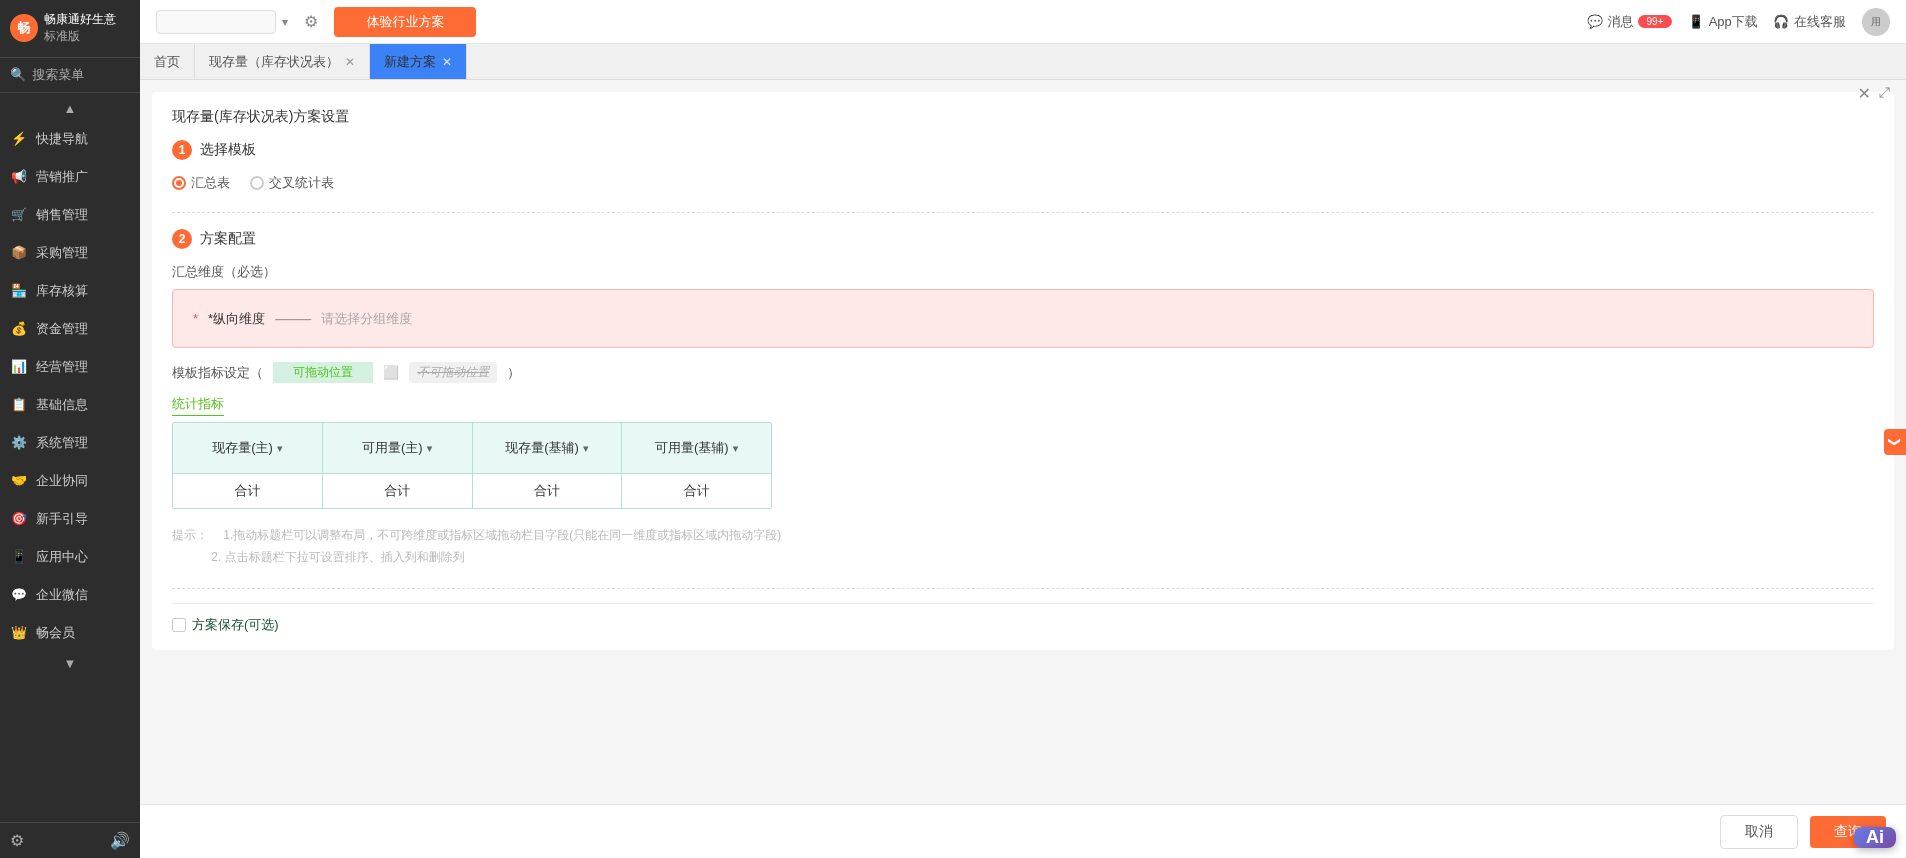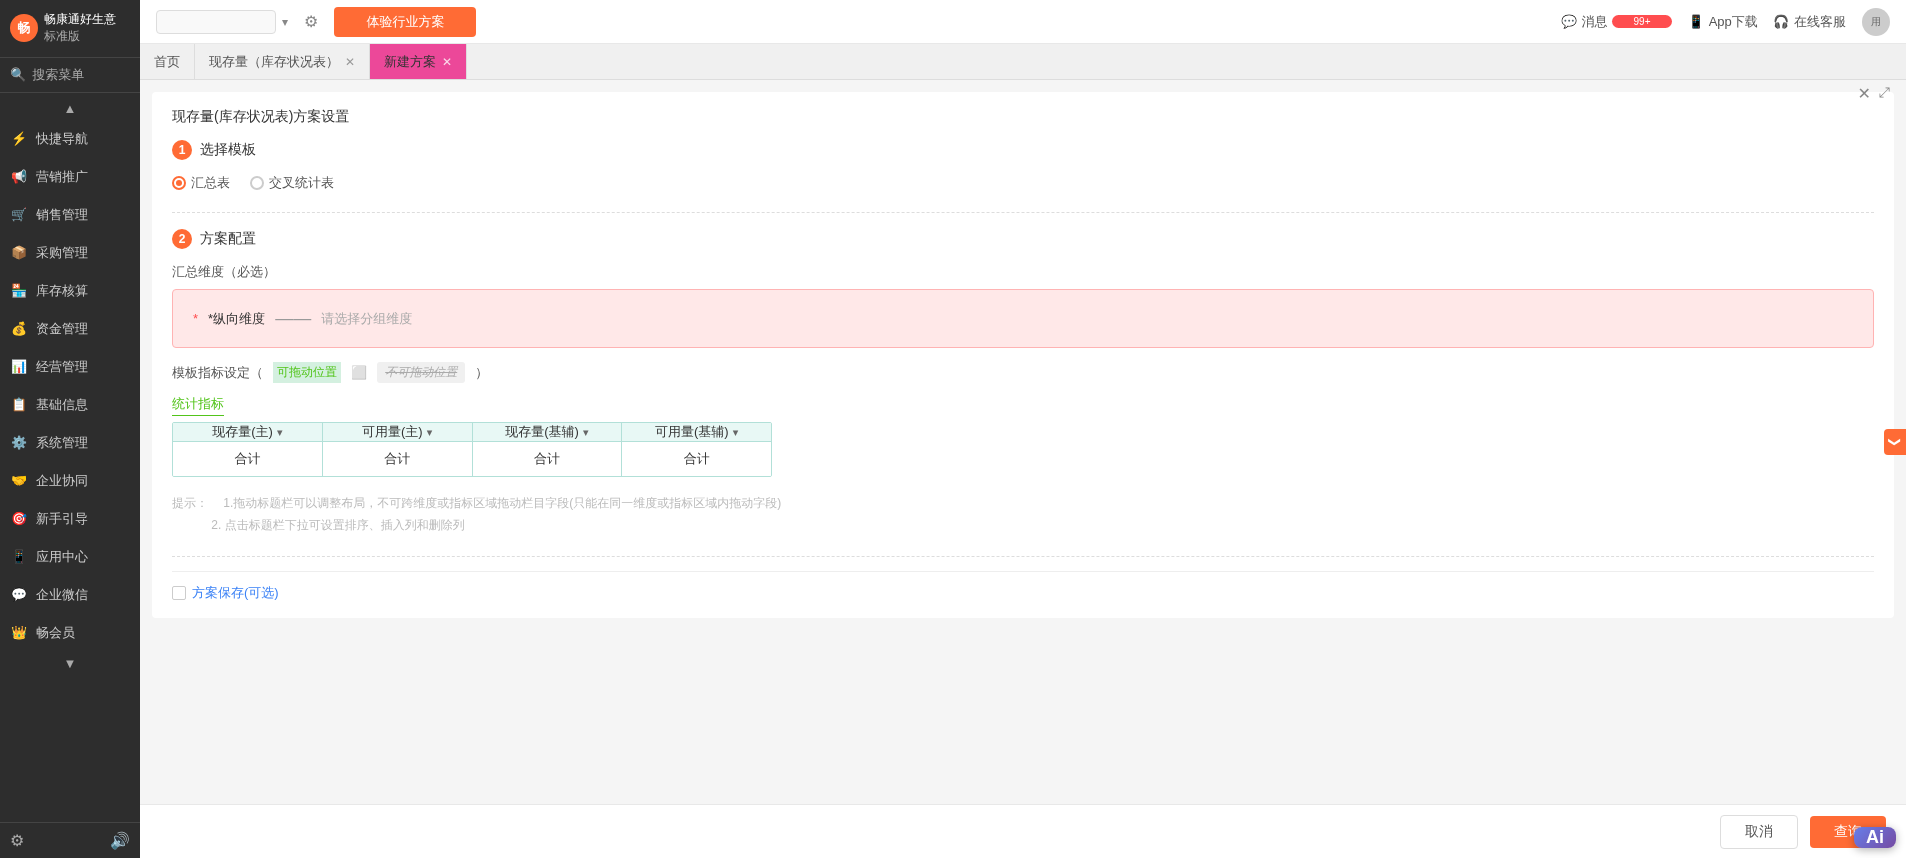--- a/index.html
+++ b/index.html
@@ -76,21 +76,21 @@
     .btn-industry {
       background: #ff6b35; color: #fff;
       border: none; border-radius: 4px;
       padding: 6px 32px; font-size: 13px;
       cursor: pointer; margin-left: 8px;
     }
     .topbar-right { display: flex; align-items: center; gap: 16px; }
     .topbar-right-item { display: flex; align-items: center; gap: 4px; color: #555; cursor: pointer; font-size: 13px; }
     .badge {
       background: #ff4d4f; color: #fff;
-      border-radius: 8px; padding: 1px 22px; font-size: 10px; min-width: 18px; text-align: center;
+      border-radius: 8px; padding: 1px 9px; font-size: 10px; min-width: 18px; text-align: center;
     }
     .user-avatar {
       width: 28px; height: 28px; border-radius: 50%;
       background: #ccc; display: flex; align-items: center; justify-content: center;
       font-size: 11px; color: #666;
     }
 
     
     .tab-bar {
       background: #f0f0f0;
@@ -98,21 +98,21 @@
       height: 36px;
       border-bottom: 1px solid #ddd;
       flex-shrink: 0;
     }
     .tab-item {
       display: flex; align-items: center; gap: 6px;
       padding: 0 14px; height: 100%;
       font-size: 13px; cursor: pointer; color: #555;
       border-right: 1px solid #ddd;
     }
-    .tab-item.active { background: #ec4899; color: #333; font-weight: 500; }
+    .tab-item.active { background: #3b82f6; color: #333; font-weight: 500; }
     .tab-item-new { background: #ff6b35; color: #fff; font-weight: 500; }
     .tab-close { color: #999; font-size: 12px; cursor: pointer; }
 
     
     .content-area {
       flex: 1; overflow-y: auto; padding: 0;
       background: #f5f5f5;
       position: relative;
     }
     .content-area::-webkit-scrollbar { width: 6px; }
@@ -165,56 +165,56 @@
     }
     .dim-row { display: flex; align-items: center; gap: 10px; }
     .dim-required { color: #ff4d4f; font-size: 13px; }
     .dim-arrow { color: #999; font-size: 18px; }
     .dim-placeholder { color: #aaa; font-size: 13px; }
 
     
     .metrics-setting { display: flex; align-items: center; gap: 10px; margin-bottom: 12px; font-size: 13px; color: #555; }
     .drag-badge {
       background: #d4f0e0; color: #52c41a;
-      border-radius: 0; padding: 2px 4px; font-size: 12px;
+      border-radius: 0; padding: 2px 20px; font-size: 12px;
     }
     .no-drag-badge {
       background: #f0f0f0; color: #aaa;
       border-radius: 3px; padding: 2px 8px; font-size: 12px;
       text-decoration: line-through;
       font-style: italic;
     }
 
     
     .stats-label { color: #52c41a; font-size: 13px; font-weight: 500; margin-bottom: 6px; border-bottom: 1px solid #52c41a; display: inline-block; padding-bottom: 2px; }
     .stats-table { border: 1px solid #b2e0d8; border-radius: 2px; overflow: hidden; width: 600px; }
     .stats-table-header { display: flex; background: #e8f8f5; }
     .stats-col {
       flex: 1; display: flex; align-items: center; justify-content: center;
-      padding: 0 4px; border-right: 1px solid #b2e0d8;
+      padding: 16px 4px; border-right: 1px solid #b2e0d8;
       font-size: 13px; color: #333; gap: 4px;
     }
     .stats-col:last-child { border-right: none; }
     .stats-table-body { display: flex; background: #fff; border-top: 1px solid #b2e0d8; }
     .stats-cell {
       flex: 1; display: flex; align-items: center; justify-content: center;
       padding: 8px 4px; border-right: 1px solid #b2e0d8;
       font-size: 13px; color: #333;
     }
     .stats-cell:last-child { border-right: none; }
     .chevron-down { font-size: 11px; color: #666; }
 
     
     .tips-area { margin-top: 16px; font-size: 12px; color: #bbb; line-height: 1.8; }
 
     
     .save-option {
       margin-top: 14px;
       display: flex; align-items: center; gap: 6px;
-      font-size: 13px; color: #3b82f6;
+      font-size: 13px; color: #14532d;
       border-top: 1px solid #eee; padding-top: 12px;
     }
     .checkbox-box {
       width: 14px; height: 14px; border: 1px solid #ccc; border-radius: 2px;
       cursor: pointer;
     }
 
     
     .bottom-bar {
       background: #fff; border-top: 1px solid #e8e8e8;

